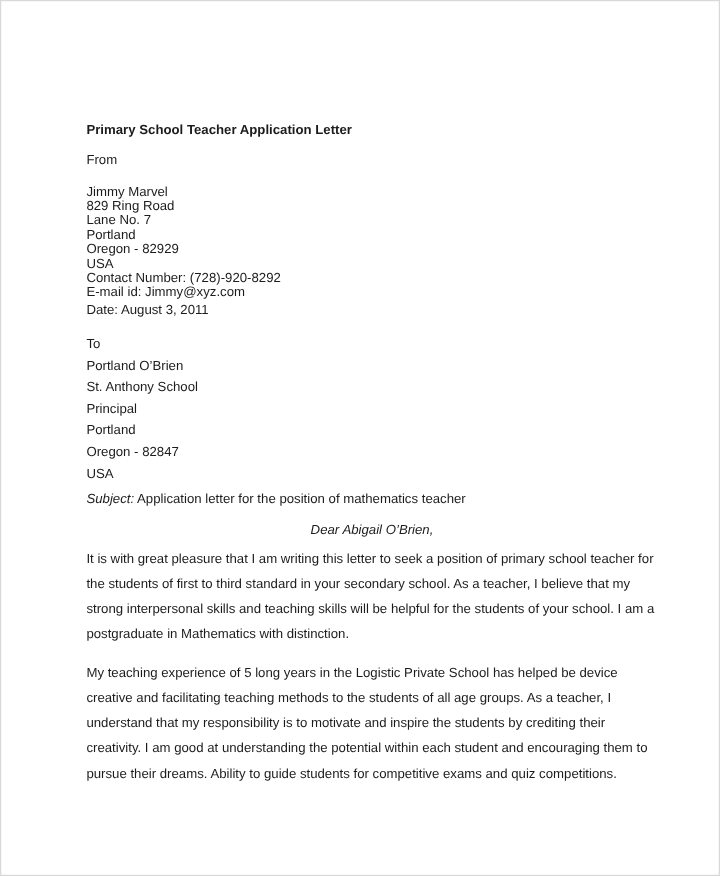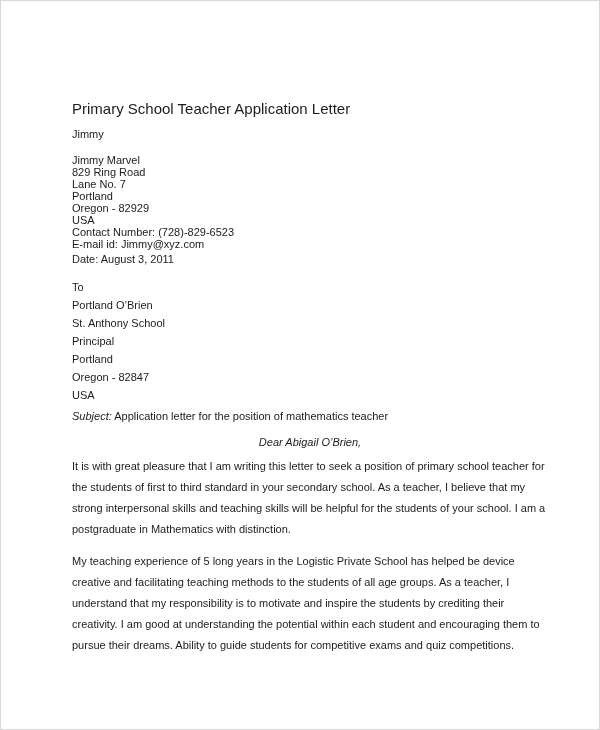--- a/index.html
+++ b/index.html
@@ -17,22 +17,22 @@
     overflow: hidden;
     font-family: "Liberation Sans", "DejaVu Sans", sans-serif;
     color: #1c1c1c;
   }
   .doc {
     box-sizing: border-box;
     padding: 101px 51px 0 71px;
     font-size: 11px;
   }
   .title {
-    font-size: 15px;
-    font-weight: 400;
+    font-size: 11px;
+    font-weight: 700;
     line-height: 14px;
   }
   .from-label {
     margin-top: 12px;
     line-height: 13px;
   }
   .sender {
     margin-top: 13px;
   }
   .sender .addr-line {
@@ -72,30 +72,30 @@
   }
 </style>
 </head>
 <body>
 
 <div class="page">
   <div class="doc">
 
     <div class="title">Primary School Teacher Application Letter</div>
 
-    <div class="from-label">Jimmy</div>
+    <div class="from-label">From</div>
 
     <div class="sender">
       <div class="addr-line">Jimmy Marvel</div>
       <div class="addr-line">829 Ring Road</div>
       <div class="addr-line">Lane No. 7</div>
       <div class="addr-line">Portland</div>
       <div class="addr-line">Oregon - 82929</div>
       <div class="addr-line">USA</div>
-      <div class="addr-line">Contact Number: (728)-829-6523</div>
+      <div class="addr-line">Contact Number: (728)-920-8292</div>
       <div class="addr-line">E-mail id: Jimmy@xyz.com</div>
     </div>
 
     <div class="date-line">Date: August 3, 2011</div>
 
     <div class="recipient">
       <div class="to-label">To</div>
       <div class="addr-line">Portland O’Brien</div>
       <div class="addr-line">St. Anthony School</div>
       <div class="addr-line">Principal</div>

